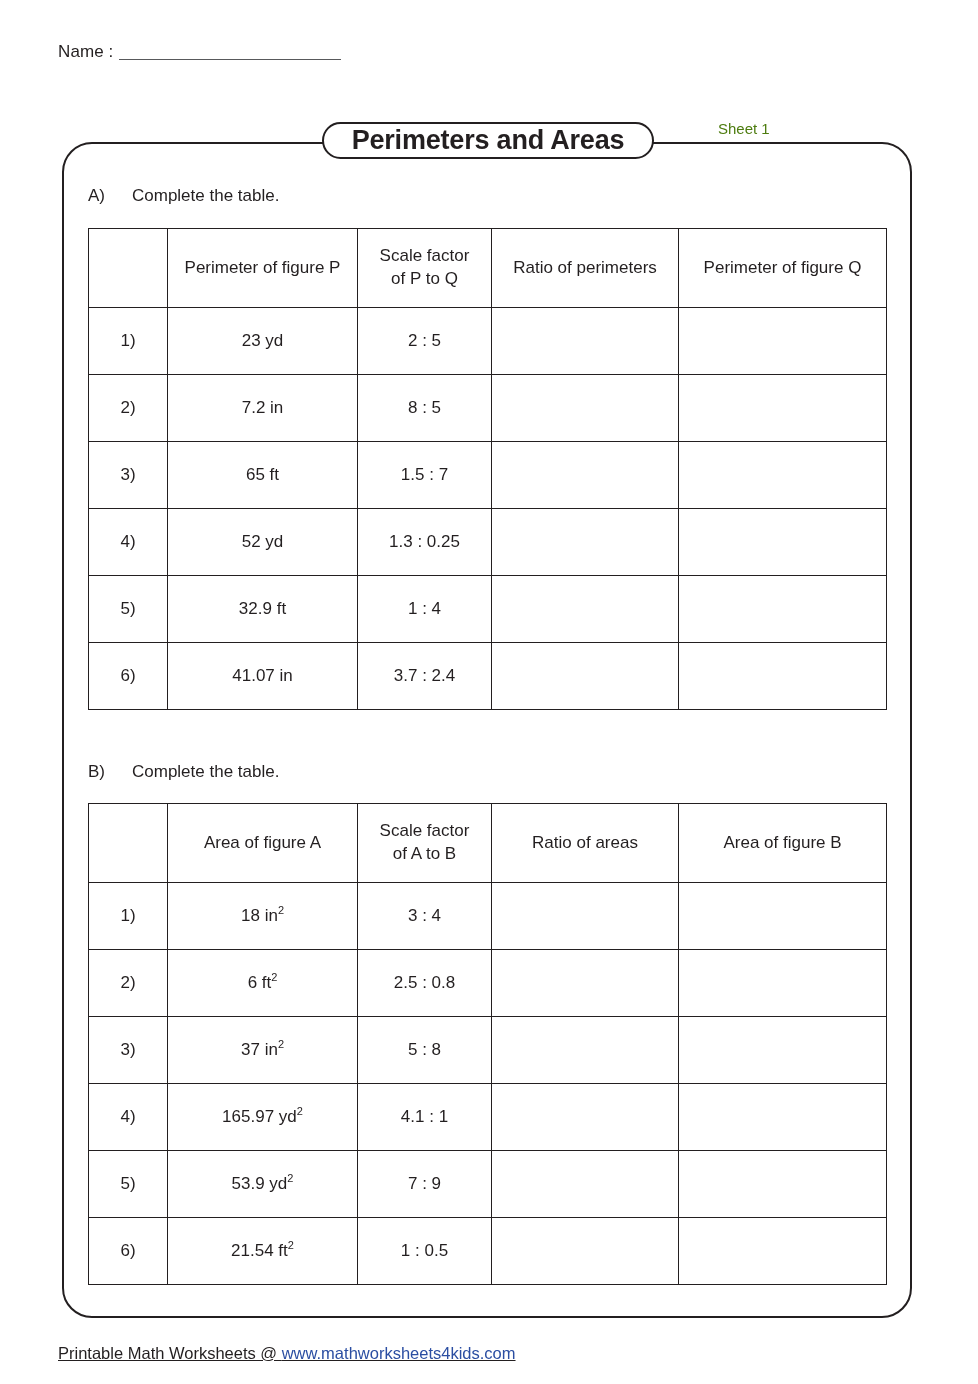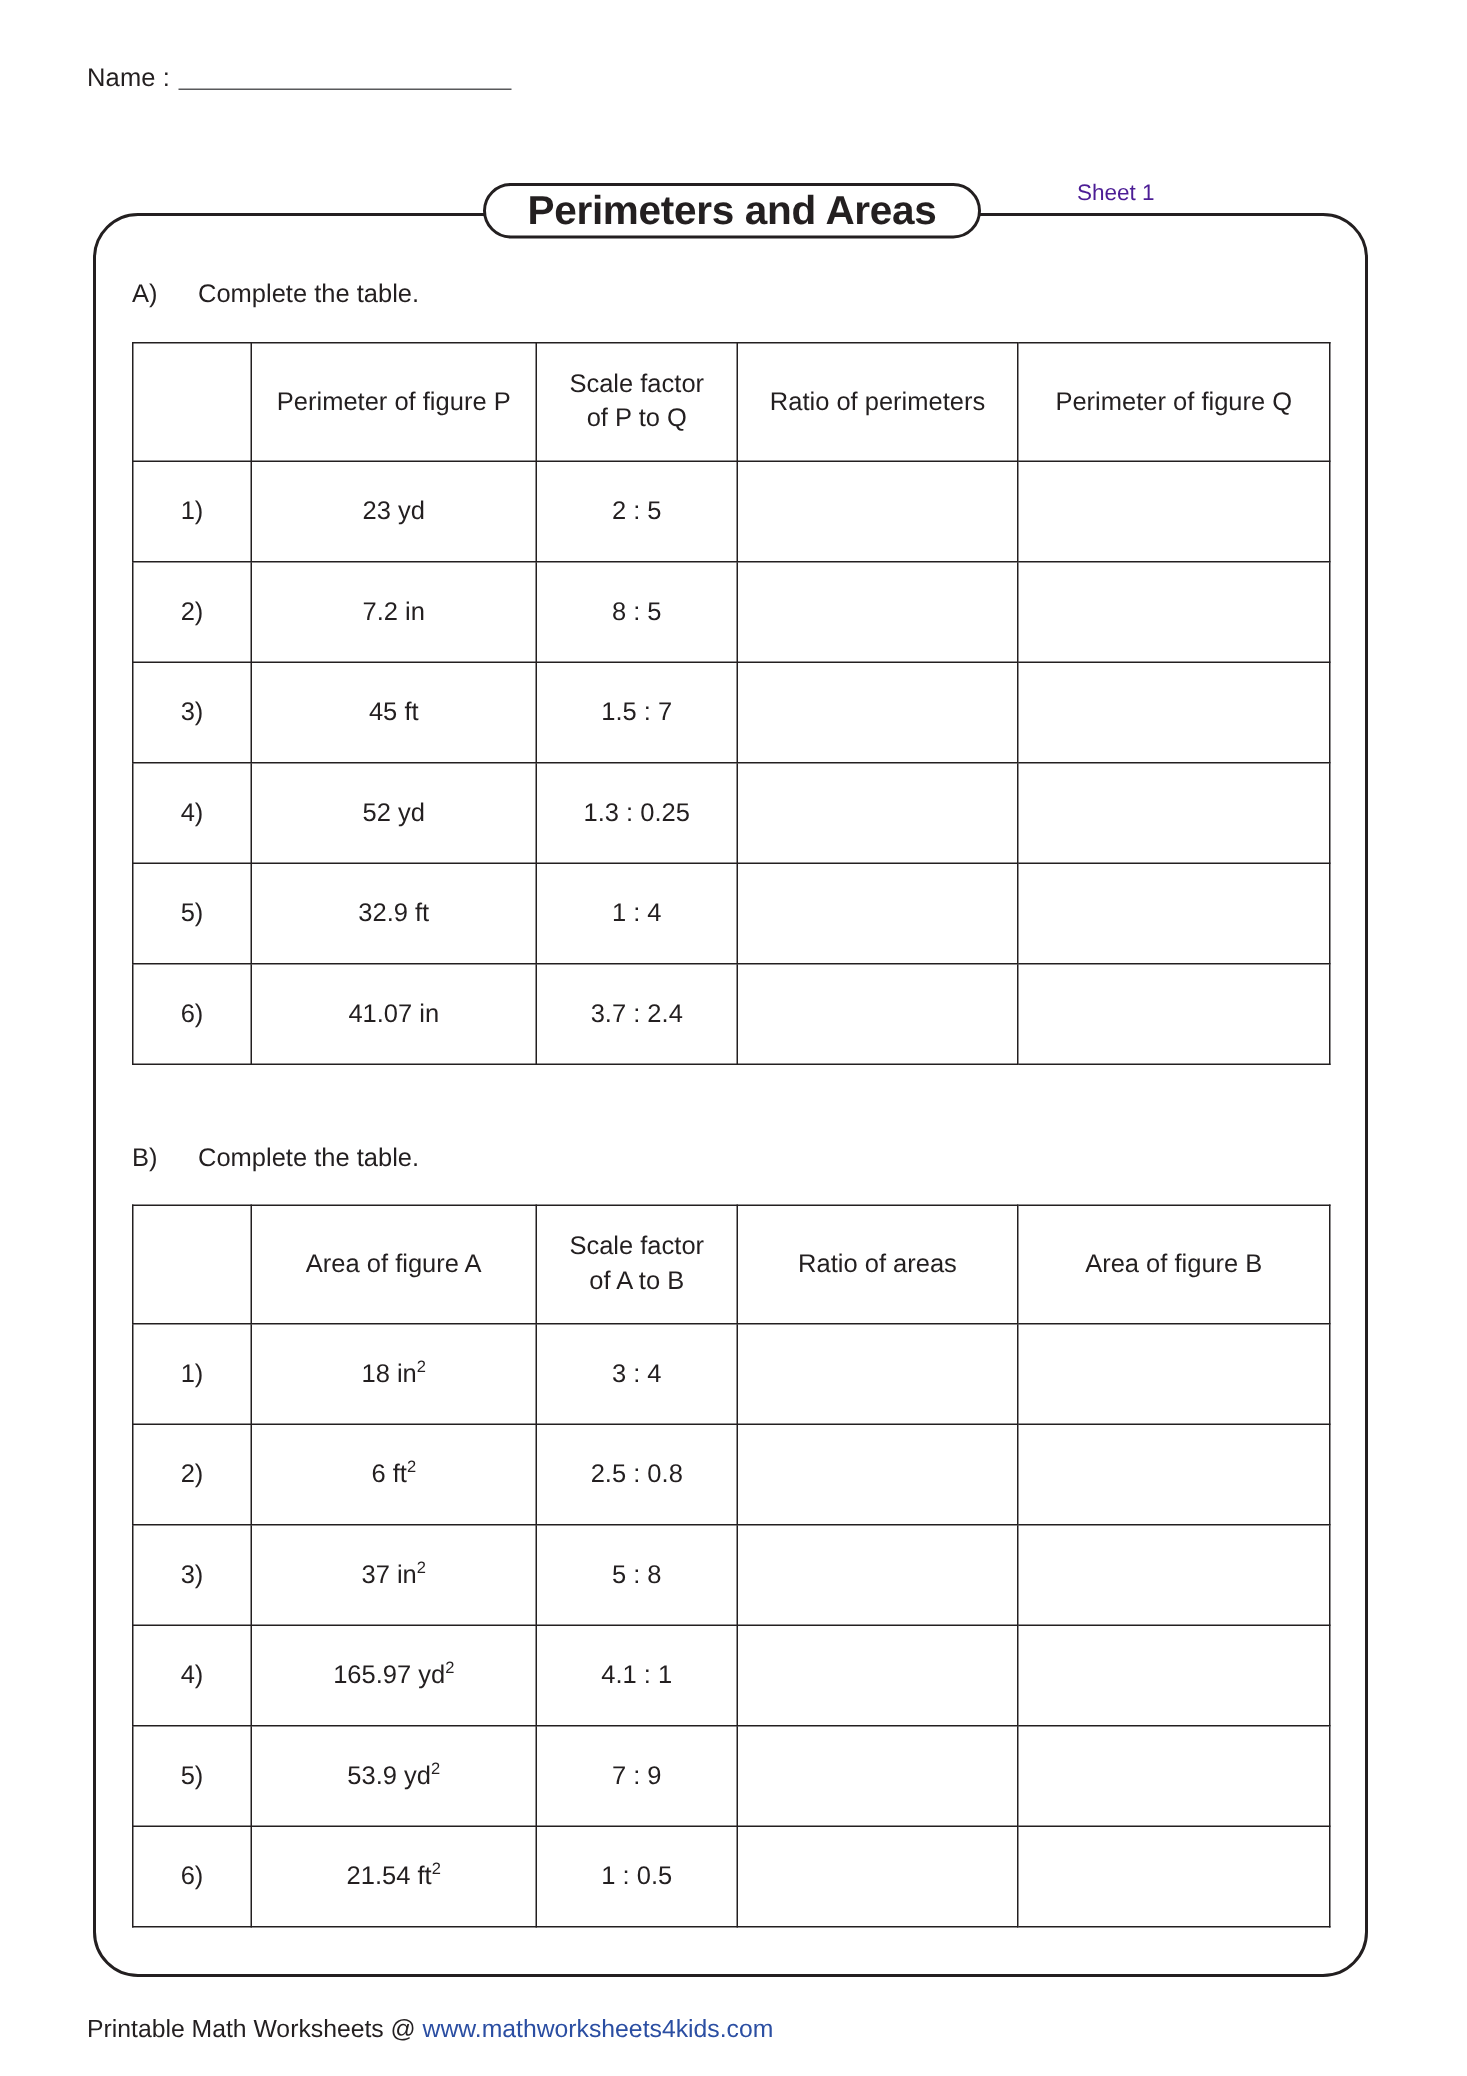--- a/index.html
+++ b/index.html
@@ -67,21 +67,21 @@
     font-weight: bold;
     color: #231f20;
     letter-spacing: -0.2px;
     white-space: nowrap;
   }
   .sheet-label {
     position: absolute;
     left: 712px;
     top: 120px;
     font-size: 15px;
-    color: #4c1d95;
+    color: #4d7c0f;
     z-index: 3;
     background: #ffffff;
     padding: 0 6px;
   }
   .section-head {
     position: absolute;
     display: flex;
     font-size: 17px;
     color: #231f20;
   }
@@ -114,20 +114,21 @@
   sup { font-size: 11px; vertical-align: super; line-height: 0; }
 
   
   .footer {
     position: absolute;
     left: 58px;
     top: 1344px;
     font-size: 16.5px;
     color: #231f20;
     white-space: nowrap;
+    text-decoration: underline;
   }
   .footer .url { color: #2b4ea2; }
 </style>
 </head>
 <body>
 
 <div class="name-row">
   <span>Name :</span>
   <span class="name-blank"></span>
 </div>
@@ -174,21 +175,21 @@
     </tr>
     <tr>
       <td>2)</td>
       <td>7.2 in</td>
       <td>8 : 5</td>
       <td></td>
       <td></td>
     </tr>
     <tr>
       <td>3)</td>
-      <td>45 ft</td>
+      <td>65 ft</td>
       <td>1.5 : 7</td>
       <td></td>
       <td></td>
     </tr>
     <tr>
       <td>4)</td>
       <td>52 yd</td>
       <td>1.3 : 0.25</td>
       <td></td>
       <td></td>

